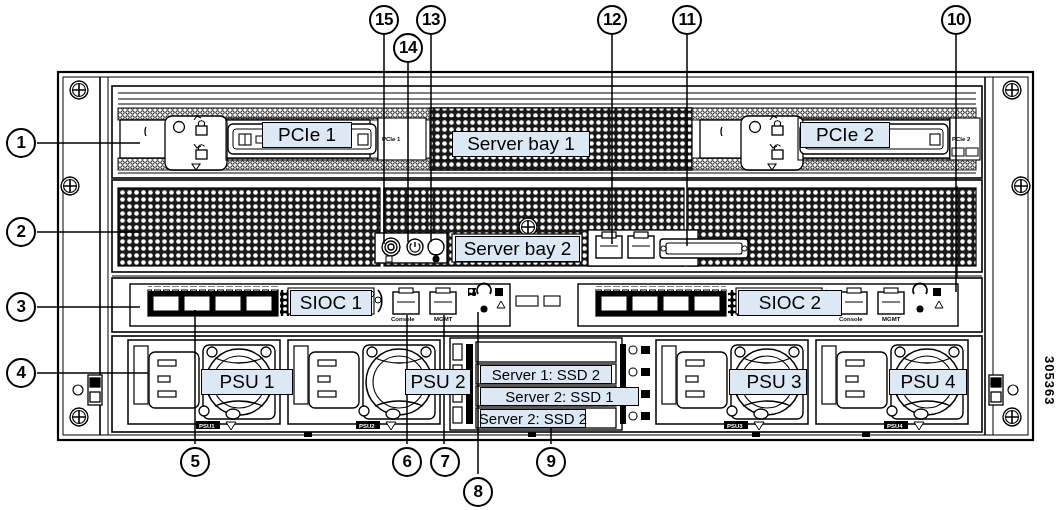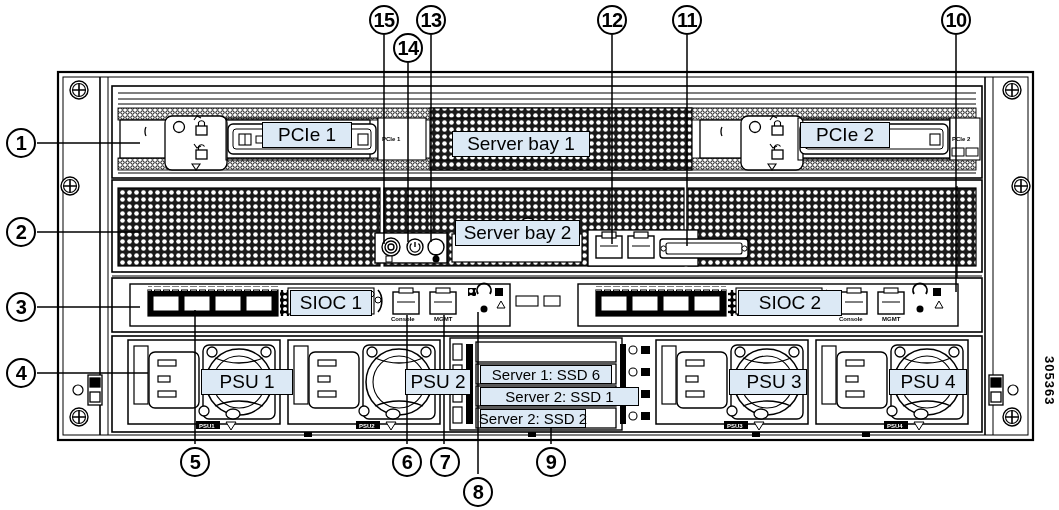--- a/index.html
+++ b/index.html
@@ -7,21 +7,21 @@
   body{width:1059px;height:510px;overflow:hidden;font-family:"Liberation Sans",sans-serif;}
   #stage{position:relative;width:1059px;height:510px;background:#fff;}
 
   svg#art{position:absolute;left:0;top:0;width:1059px;height:510px;}
 
   
   .callout{
     position:absolute;width:30px;height:30px;border-radius:50%;
     border:2.2px solid #000;background:#fff;
     display:flex;align-items:center;justify-content:center;
-    font-family:"Liberation Sans",sans-serif;font-weight:bold;font-size:20px;
+    font-family:"Liberation Sans",sans-serif;font-weight:bold;font-size:17px;
     color:#000;box-sizing:border-box;z-index:40;letter-spacing:-0.5px;
   }
 
   
   .lbl{
     position:absolute;background:#dce9f5;border:1.6px solid #000;
     color:#000;font-family:"Liberation Sans",sans-serif;
     display:flex;align-items:center;justify-content:center;
     box-sizing:border-box;z-index:30;white-space:nowrap;
   }
@@ -456,35 +456,35 @@
   <div class="callout" style="left:416px;top:5px;">13</div>
   <div class="callout" style="left:393px;top:33px;">14</div>
   <div class="callout" style="left:369px;top:5px;">15</div>
 
   <div class="lbl big" style="left:262px;top:122px;width:90px;">PCIe 1</div>
 
   <div class="lbl big" style="left:800px;top:122px;width:90px;">PCIe 2</div>
 
   <div class="lbl big" style="left:452px;top:131px;width:138px;">Server bay 1</div>
 
-  <div class="lbl big" style="left:455px;top:220px;width:125px;">Server bay 2</div>
+  <div class="lbl big" style="left:455px;top:236px;width:125px;">Server bay 2</div>
 
   <div class="lbl big" style="left:290px;top:290px;width:82px;">SIOC 1</div>
 
   <div class="lbl big" style="left:738px;top:290px;width:104px;">SIOC 2</div>
 
   <div class="lbl big" style="left:201px;top:369px;width:92px;">PSU 1</div>
 
   <div class="lbl big" style="left:361px;top:369px;width:66px;margin-left:44px;">PSU 2</div>
 
   <div class="lbl big" style="left:729px;top:369px;width:78px;padding-left:12px;">PSU 3</div>
 
   <div class="lbl big" style="left:889px;top:369px;width:78px;">PSU 4</div>
 
-  <div class="lbl ssd" style="left:480px;top:365px;width:132px;">Server 1: SSD 6</div>
+  <div class="lbl ssd" style="left:480px;top:365px;width:132px;">Server 1: SSD 2</div>
   <div class="lbl ssd" style="left:480px;top:387px;width:159px;">Server 2: SSD 1</div>
   <div class="lbl ssd" style="left:480px;top:409px;width:106px;">Server 2: SSD 2</div>
 
   <div class="silk" style="left:382px;top:136px;">PCIe 1</div>
   <div class="silk" style="left:952px;top:136px;">PCIe 2</div>
   <div class="silk" style="left:391px;top:316px;">Console</div>
   <div class="silk" style="left:434px;top:316px;">MGMT</div>
   <div class="silk" style="left:839px;top:316px;">Console</div>
   <div class="silk" style="left:882px;top:316px;">MGMT</div>
   <div class="silk" style="left:199px;top:423px;color:#fff;">PSU1</div>

